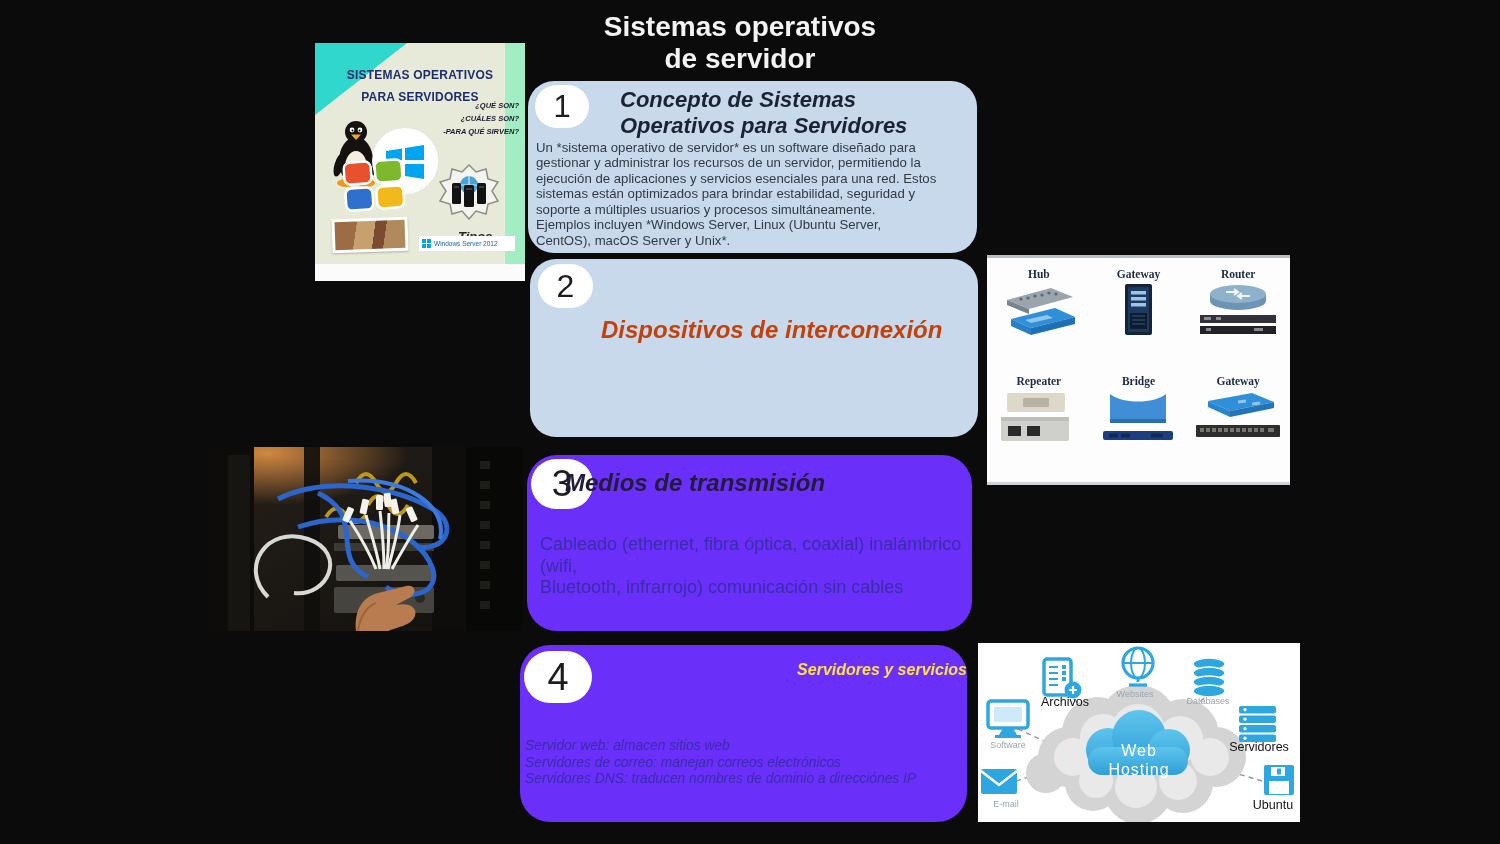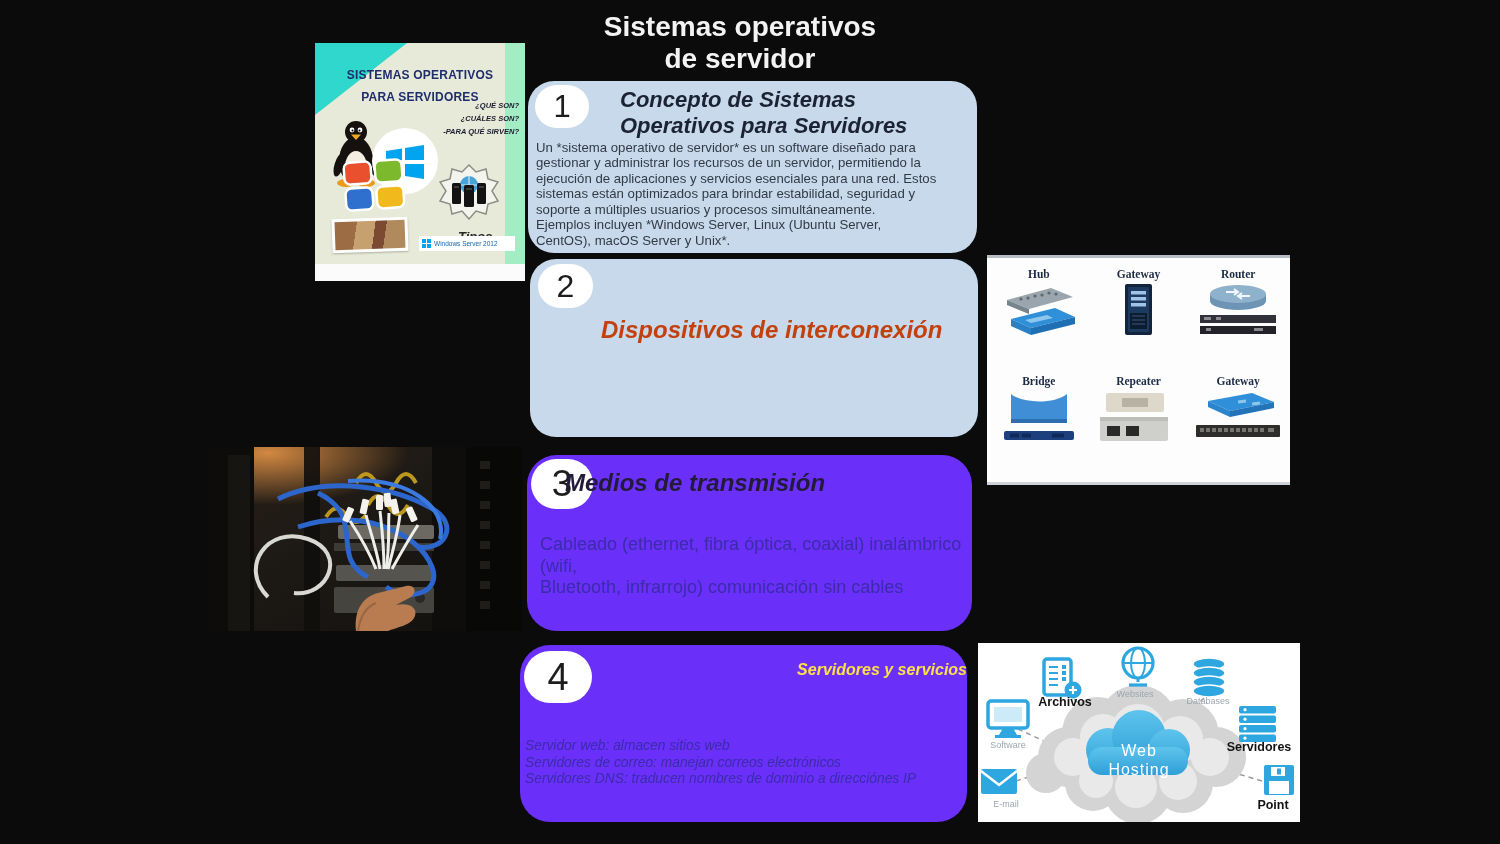--- a/index.html
+++ b/index.html
@@ -69,21 +69,21 @@
     display:grid; grid-template-columns:1fr 1fr 1fr; grid-template-rows:1fr 1fr; padding:8px 2px 2px; }
   .dev-cell { display:flex; flex-direction:column; align-items:center; }
   .dev-label { font-family:"Liberation Serif",serif; font-weight:700; font-size:11.5px;
     color:#1c2b45; margin:2px 0 2px; }
 
   
   .cables { left:208px; top:447px; width:314px; height:184px; }
   .hosting { left:978px; top:643px; width:322px; height:179px; background:#fff; }
   .host-label { position:absolute; text-align:center; }
   .host-label.gray { color:#9aa6ae; font-size:9px; }
-  .host-label.dark { color:#131313; font-size:12.5px; font-weight:700; }
+  .host-label.dark { color:#131313; font-size:12.5px; font-weight:400; }
   #lbl-software { left:0; top:97px; width:60px; }
   #lbl-archivos { left:52px; top:52px; width:70px; }
   #lbl-websites { left:127px; top:46px; width:60px; }
   #lbl-databases { left:198px; top:53px; width:64px; }
   #lbl-servidores { left:243px; top:97px; width:76px; }
   #lbl-email { left:8px; top:156px; width:40px; }
   #lbl-copias { left:268px; top:155px; width:54px; }
 </style>
 </head>
 <body>
@@ -243,41 +243,41 @@
         <rect x="6" y="44" width="76" height="8" fill="#222228"></rect>
         <g fill="#8a8a90">
             <rect x="10" y="35" width="7" height="3"></rect>
             <rect x="22" y="35" width="5" height="3"></rect>
             <rect x="60" y="46" width="9" height="3"></rect>
             <rect x="12" y="46" width="5" height="3"></rect>
           </g>
       </svg>
     </div>
     <div class="dev-cell">
+      <div class="dev-label">Repeater</div>
+      <svg width="88" height="56" viewBox="0 0 88 56">
+        <rect x="12" y="4" width="58" height="19" rx="2" fill="#ded8ca"></rect>
+        <rect x="28" y="9" width="26" height="9" rx="1" fill="#b8b2a4"></rect>
+        <rect x="6" y="28" width="68" height="24" rx="2" fill="#cfcfcb"></rect>
+        <rect x="13" y="37" width="13" height="10" fill="#2a2a2a"></rect>
+        <rect x="32" y="37" width="13" height="10" fill="#2a2a2a"></rect>
+        <rect x="6" y="28" width="68" height="4" fill="#bdbdb9"></rect>
+      </svg>
+    </div>
+    <div class="dev-cell">
       <div class="dev-label">Bridge</div>
       <svg width="88" height="56" viewBox="0 0 88 56">
         <path d="M16,5 C28,15 60,15 72,5 L72,30 L16,30 Z" fill="#3f8ed6"></path>
         <path d="M16,30 L72,30 L72,34 L16,34 Z" fill="#2b6faf"></path>
         <rect x="9" y="42" width="70" height="9" rx="2" fill="#1d3f7e"></rect>
         <g fill="#0f2a58">
             <rect x="15" y="44.5" width="9" height="4"></rect>
             <rect x="27" y="44.5" width="9" height="4"></rect>
             <rect x="57" y="44.5" width="12" height="4"></rect>
           </g>
-      </svg>
-    </div>
-    <div class="dev-cell">
-      <div class="dev-label">Repeater</div>
-      <svg width="88" height="56" viewBox="0 0 88 56">
-        <rect x="12" y="4" width="58" height="19" rx="2" fill="#ded8ca"></rect>
-        <rect x="28" y="9" width="26" height="9" rx="1" fill="#b8b2a4"></rect>
-        <rect x="6" y="28" width="68" height="24" rx="2" fill="#cfcfcb"></rect>
-        <rect x="13" y="37" width="13" height="10" fill="#2a2a2a"></rect>
-        <rect x="32" y="37" width="13" height="10" fill="#2a2a2a"></rect>
-        <rect x="6" y="28" width="68" height="4" fill="#bdbdb9"></rect>
       </svg>
     </div>
     <div class="dev-cell">
       <div class="dev-label">Gateway</div>
       <svg width="88" height="56" viewBox="0 0 88 56">
         <polygon points="14,12 58,4 80,13 36,22" fill="#2f8fd9"></polygon>
         <polygon points="36,22 80,13 80,19 36,28" fill="#2273b8"></polygon>
         <polygon points="14,12 36,22 36,28 14,18" fill="#2a85cc"></polygon>
         <g fill="#8fc6ec">
             <rect x="44" y="11" width="8" height="3" transform="rotate(-8 48 12)"></rect>
@@ -502,16 +502,16 @@
         <rect x="299" y="125.5" width="4" height="6" fill="#2ea7e0"></rect>
         <rect x="291" y="138" width="20" height="13" fill="#fff"></rect>
       </g>
     </svg>
     <div class="host-label gray" id="lbl-software">Software</div>
     <div class="host-label dark" id="lbl-archivos">Archivos</div>
     <div class="host-label gray" id="lbl-websites">Websites</div>
     <div class="host-label gray" id="lbl-databases">Databases</div>
     <div class="host-label dark" id="lbl-servidores">Servidores</div>
     <div class="host-label gray" id="lbl-email">E-mail</div>
-    <div class="host-label dark" id="lbl-copias">Point</div>
+    <div class="host-label dark" id="lbl-copias">Ubuntu</div>
   </div>
 
 </div>
 
 </body></html>

